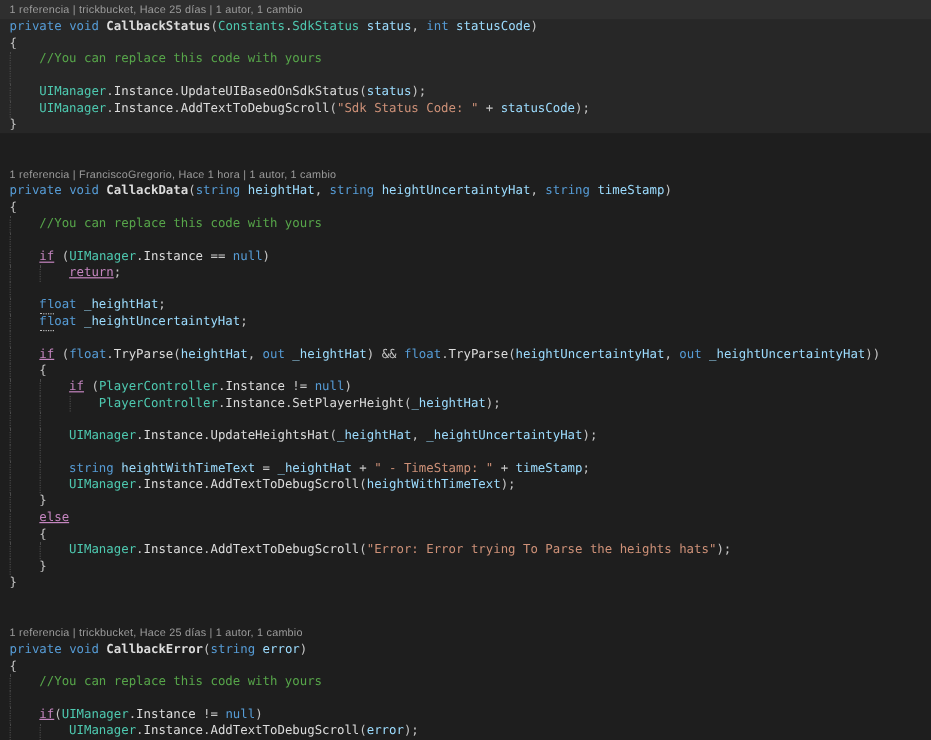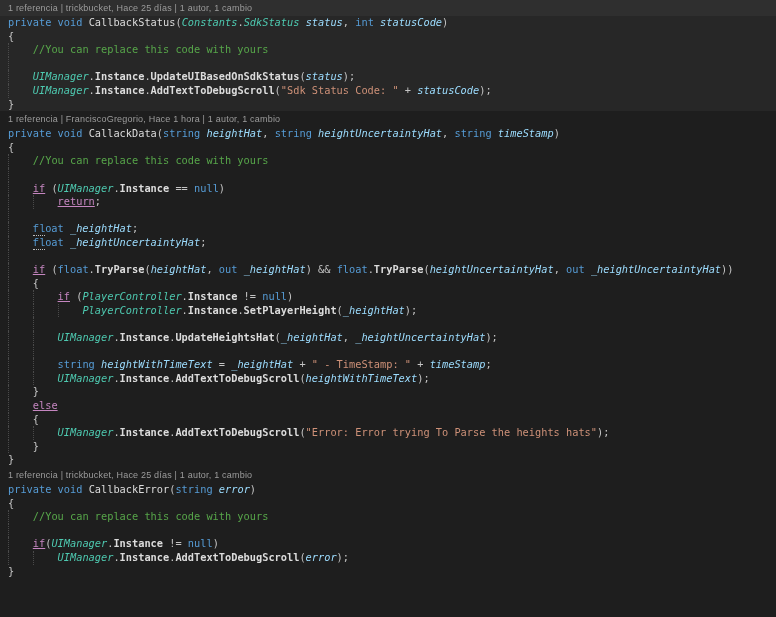--- a/index.html
+++ b/index.html
@@ -22,35 +22,35 @@
   .sec-0 .codelens{background:#2f2f2f;}
   .codelens{
     font-family:"Liberation Sans",sans-serif;
     font-size:9px;
     height:16px;line-height:16px;
     color:#9c9c9c;
     padding-left:8px;
     letter-spacing:0.2px;
     cursor:pointer;
   }
-  .section:not(.sec-0) .codelens{margin-top:0;}
+  .section:not(.sec-0) .codelens{margin-top:26px;}
   .line{height:13.6px;white-space:pre;padding-left:8px;}
   .ind{
     display:inline-block;width:4ch;height:13.6px;
     border-left:1px dotted #4a4a4a;
     box-sizing:border-box;vertical-align:top;
   }
   
   .tk-kw  {color:#569CD6;}
   .tk-kwu {color:#569CD6;border-bottom:1px dotted #bdbdbd;font-family:Liberation Mono, monospace;}
   .tk-ctl {color:#C586C0;text-decoration:underline;}
-  .tk-type{color:#4EC9B0;font-style:italic;}
-  .tk-mem {color:#DCDCDC;font-weight:bold;text-align:center;}
-  .tk-decl{color:#DCDCDC;font-weight:normal;}
-  .tk-var {color:#9CDCFE;font-style:italic;}
+  .tk-type{color:#4EC9B0;}
+  .tk-mem {color:#DCDCDC;font-weight:normal;text-align:center;}
+  .tk-decl{color:#DCDCDC;font-weight:bold;}
+  .tk-var {color:#9CDCFE;}
   .tk-str {color:#CE9178;}
   .tk-com {color:#57A64A;}
   .tk-pln {color:#C5C5C5;}
 </style>
 </head>
 <body>
 
 <div class="editor" id="editor">
     <div class="section sec-0"><div class="codelens">1 referencia | trickbucket, Hace 25 días | 1 autor, 1 cambio</div><div class="line"><span class="tk-kw">private</span><span class="tk-pln"> </span><span class="tk-kw">void</span><span class="tk-pln"> </span><span class="tk-decl">CallbackStatus</span><span class="tk-pln">(</span><span class="tk-type">Constants</span><span class="tk-pln">.</span><span class="tk-type">SdkStatus</span><span class="tk-pln"> </span><span class="tk-var">status</span><span class="tk-pln">, </span><span class="tk-kw">int</span><span class="tk-pln"> </span><span class="tk-var">statusCode</span><span class="tk-pln">)</span></div><div class="line"><span class="tk-pln">{</span></div><div class="line"><span class="ind"></span><span class="tk-com">//You can replace this code with yours</span></div><div class="line"><span class="ind"></span></div><div class="line"><span class="ind"></span><span class="tk-type">UIManager</span><span class="tk-pln">.</span><span class="tk-mem">Instance</span><span class="tk-pln">.</span><span class="tk-mem">UpdateUIBasedOnSdkStatus</span><span class="tk-pln">(</span><span class="tk-var">status</span><span class="tk-pln">);</span></div><div class="line"><span class="ind"></span><span class="tk-type">UIManager</span><span class="tk-pln">.</span><span class="tk-mem">Instance</span><span class="tk-pln">.</span><span class="tk-mem">AddTextToDebugScroll</span><span class="tk-pln">(</span><span class="tk-str">"Sdk Status Code: "</span><span class="tk-pln"> + </span><span class="tk-var">statusCode</span><span class="tk-pln">);</span></div><div class="line"><span class="tk-pln">}</span></div></div>
     <div class="section sec-1"><div class="codelens">1 referencia | FranciscoGregorio, Hace 1 hora | 1 autor, 1 cambio</div><div class="line"><span class="tk-kw">private</span><span class="tk-pln"> </span><span class="tk-kw">void</span><span class="tk-pln"> </span><span class="tk-decl">CallackData</span><span class="tk-pln">(</span><span class="tk-kw">string</span><span class="tk-pln"> </span><span class="tk-var">heightHat</span><span class="tk-pln">, </span><span class="tk-kw">string</span><span class="tk-pln"> </span><span class="tk-var">heightUncertaintyHat</span><span class="tk-pln">, </span><span class="tk-kw">string</span><span class="tk-pln"> </span><span class="tk-var">timeStamp</span><span class="tk-pln">)</span></div><div class="line"><span class="tk-pln">{</span></div><div class="line"><span class="ind"></span><span class="tk-com">//You can replace this code with yours</span></div><div class="line"><span class="ind"></span></div><div class="line"><span class="ind"></span><span class="tk-ctl">if</span><span class="tk-pln"> (</span><span class="tk-type">UIManager</span><span class="tk-pln">.</span><span class="tk-mem">Instance</span><span class="tk-pln"> == </span><span class="tk-kw">null</span><span class="tk-pln">)</span></div><div class="line"><span class="ind"></span><span class="ind"></span><span class="tk-ctl">return</span><span class="tk-pln">;</span></div><div class="line"><span class="ind"></span></div><div class="line"><span class="ind"></span><span class="tk-kwu">fl</span><span class="tk-kw">oat</span><span class="tk-pln"> </span><span class="tk-var">_heightHat</span><span class="tk-pln">;</span></div><div class="line"><span class="ind"></span><span class="tk-kwu">fl</span><span class="tk-kw">oat</span><span class="tk-pln"> </span><span class="tk-var">_heightUncertaintyHat</span><span class="tk-pln">;</span></div><div class="line"><span class="ind"></span></div><div class="line"><span class="ind"></span><span class="tk-ctl">if</span><span class="tk-pln"> (</span><span class="tk-kw">float</span><span class="tk-pln">.</span><span class="tk-mem">TryParse</span><span class="tk-pln">(</span><span class="tk-var">heightHat</span><span class="tk-pln">, </span><span class="tk-kw">out</span><span class="tk-pln"> </span><span class="tk-var">_heightHat</span><span class="tk-pln">) &amp;&amp; </span><span class="tk-kw">float</span><span class="tk-pln">.</span><span class="tk-mem">TryParse</span><span class="tk-pln">(</span><span class="tk-var">heightUncertaintyHat</span><span class="tk-pln">, </span><span class="tk-kw">out</span><span class="tk-pln"> </span><span class="tk-var">_heightUncertaintyHat</span><span class="tk-pln">))</span></div><div class="line"><span class="ind"></span><span class="tk-pln">{</span></div><div class="line"><span class="ind"></span><span class="ind"></span><span class="tk-ctl">if</span><span class="tk-pln"> (</span><span class="tk-type">PlayerController</span><span class="tk-pln">.</span><span class="tk-mem">Instance</span><span class="tk-pln"> != </span><span class="tk-kw">null</span><span class="tk-pln">)</span></div><div class="line"><span class="ind"></span><span class="ind"></span><span class="ind"></span><span class="tk-type">PlayerController</span><span class="tk-pln">.</span><span class="tk-mem">Instance</span><span class="tk-pln">.</span><span class="tk-mem">SetPlayerHeight</span><span class="tk-pln">(</span><span class="tk-var">_heightHat</span><span class="tk-pln">);</span></div><div class="line"><span class="ind"></span><span class="ind"></span></div><div class="line"><span class="ind"></span><span class="ind"></span><span class="tk-type">UIManager</span><span class="tk-pln">.</span><span class="tk-mem">Instance</span><span class="tk-pln">.</span><span class="tk-mem">UpdateHeightsHat</span><span class="tk-pln">(</span><span class="tk-var">_heightHat</span><span class="tk-pln">, </span><span class="tk-var">_heightUncertaintyHat</span><span class="tk-pln">);</span></div><div class="line"><span class="ind"></span><span class="ind"></span></div><div class="line"><span class="ind"></span><span class="ind"></span><span class="tk-kw">string</span><span class="tk-pln"> </span><span class="tk-var">heightWithTimeText</span><span class="tk-pln"> = </span><span class="tk-var">_heightHat</span><span class="tk-pln"> + </span><span class="tk-str">" - TimeStamp: "</span><span class="tk-pln"> + </span><span class="tk-var">timeStamp</span><span class="tk-pln">;</span></div><div class="line"><span class="ind"></span><span class="ind"></span><span class="tk-type">UIManager</span><span class="tk-pln">.</span><span class="tk-mem">Instance</span><span class="tk-pln">.</span><span class="tk-mem">AddTextToDebugScroll</span><span class="tk-pln">(</span><span class="tk-var">heightWithTimeText</span><span class="tk-pln">);</span></div><div class="line"><span class="ind"></span><span class="tk-pln">}</span></div><div class="line"><span class="ind"></span><span class="tk-ctl">else</span></div><div class="line"><span class="ind"></span><span class="tk-pln">{</span></div><div class="line"><span class="ind"></span><span class="ind"></span><span class="tk-type">UIManager</span><span class="tk-pln">.</span><span class="tk-mem">Instance</span><span class="tk-pln">.</span><span class="tk-mem">AddTextToDebugScroll</span><span class="tk-pln">(</span><span class="tk-str">"Error: Error trying To Parse the heights hats"</span><span class="tk-pln">);</span></div><div class="line"><span class="ind"></span><span class="tk-pln">}</span></div><div class="line"><span class="tk-pln">}</span></div></div>

